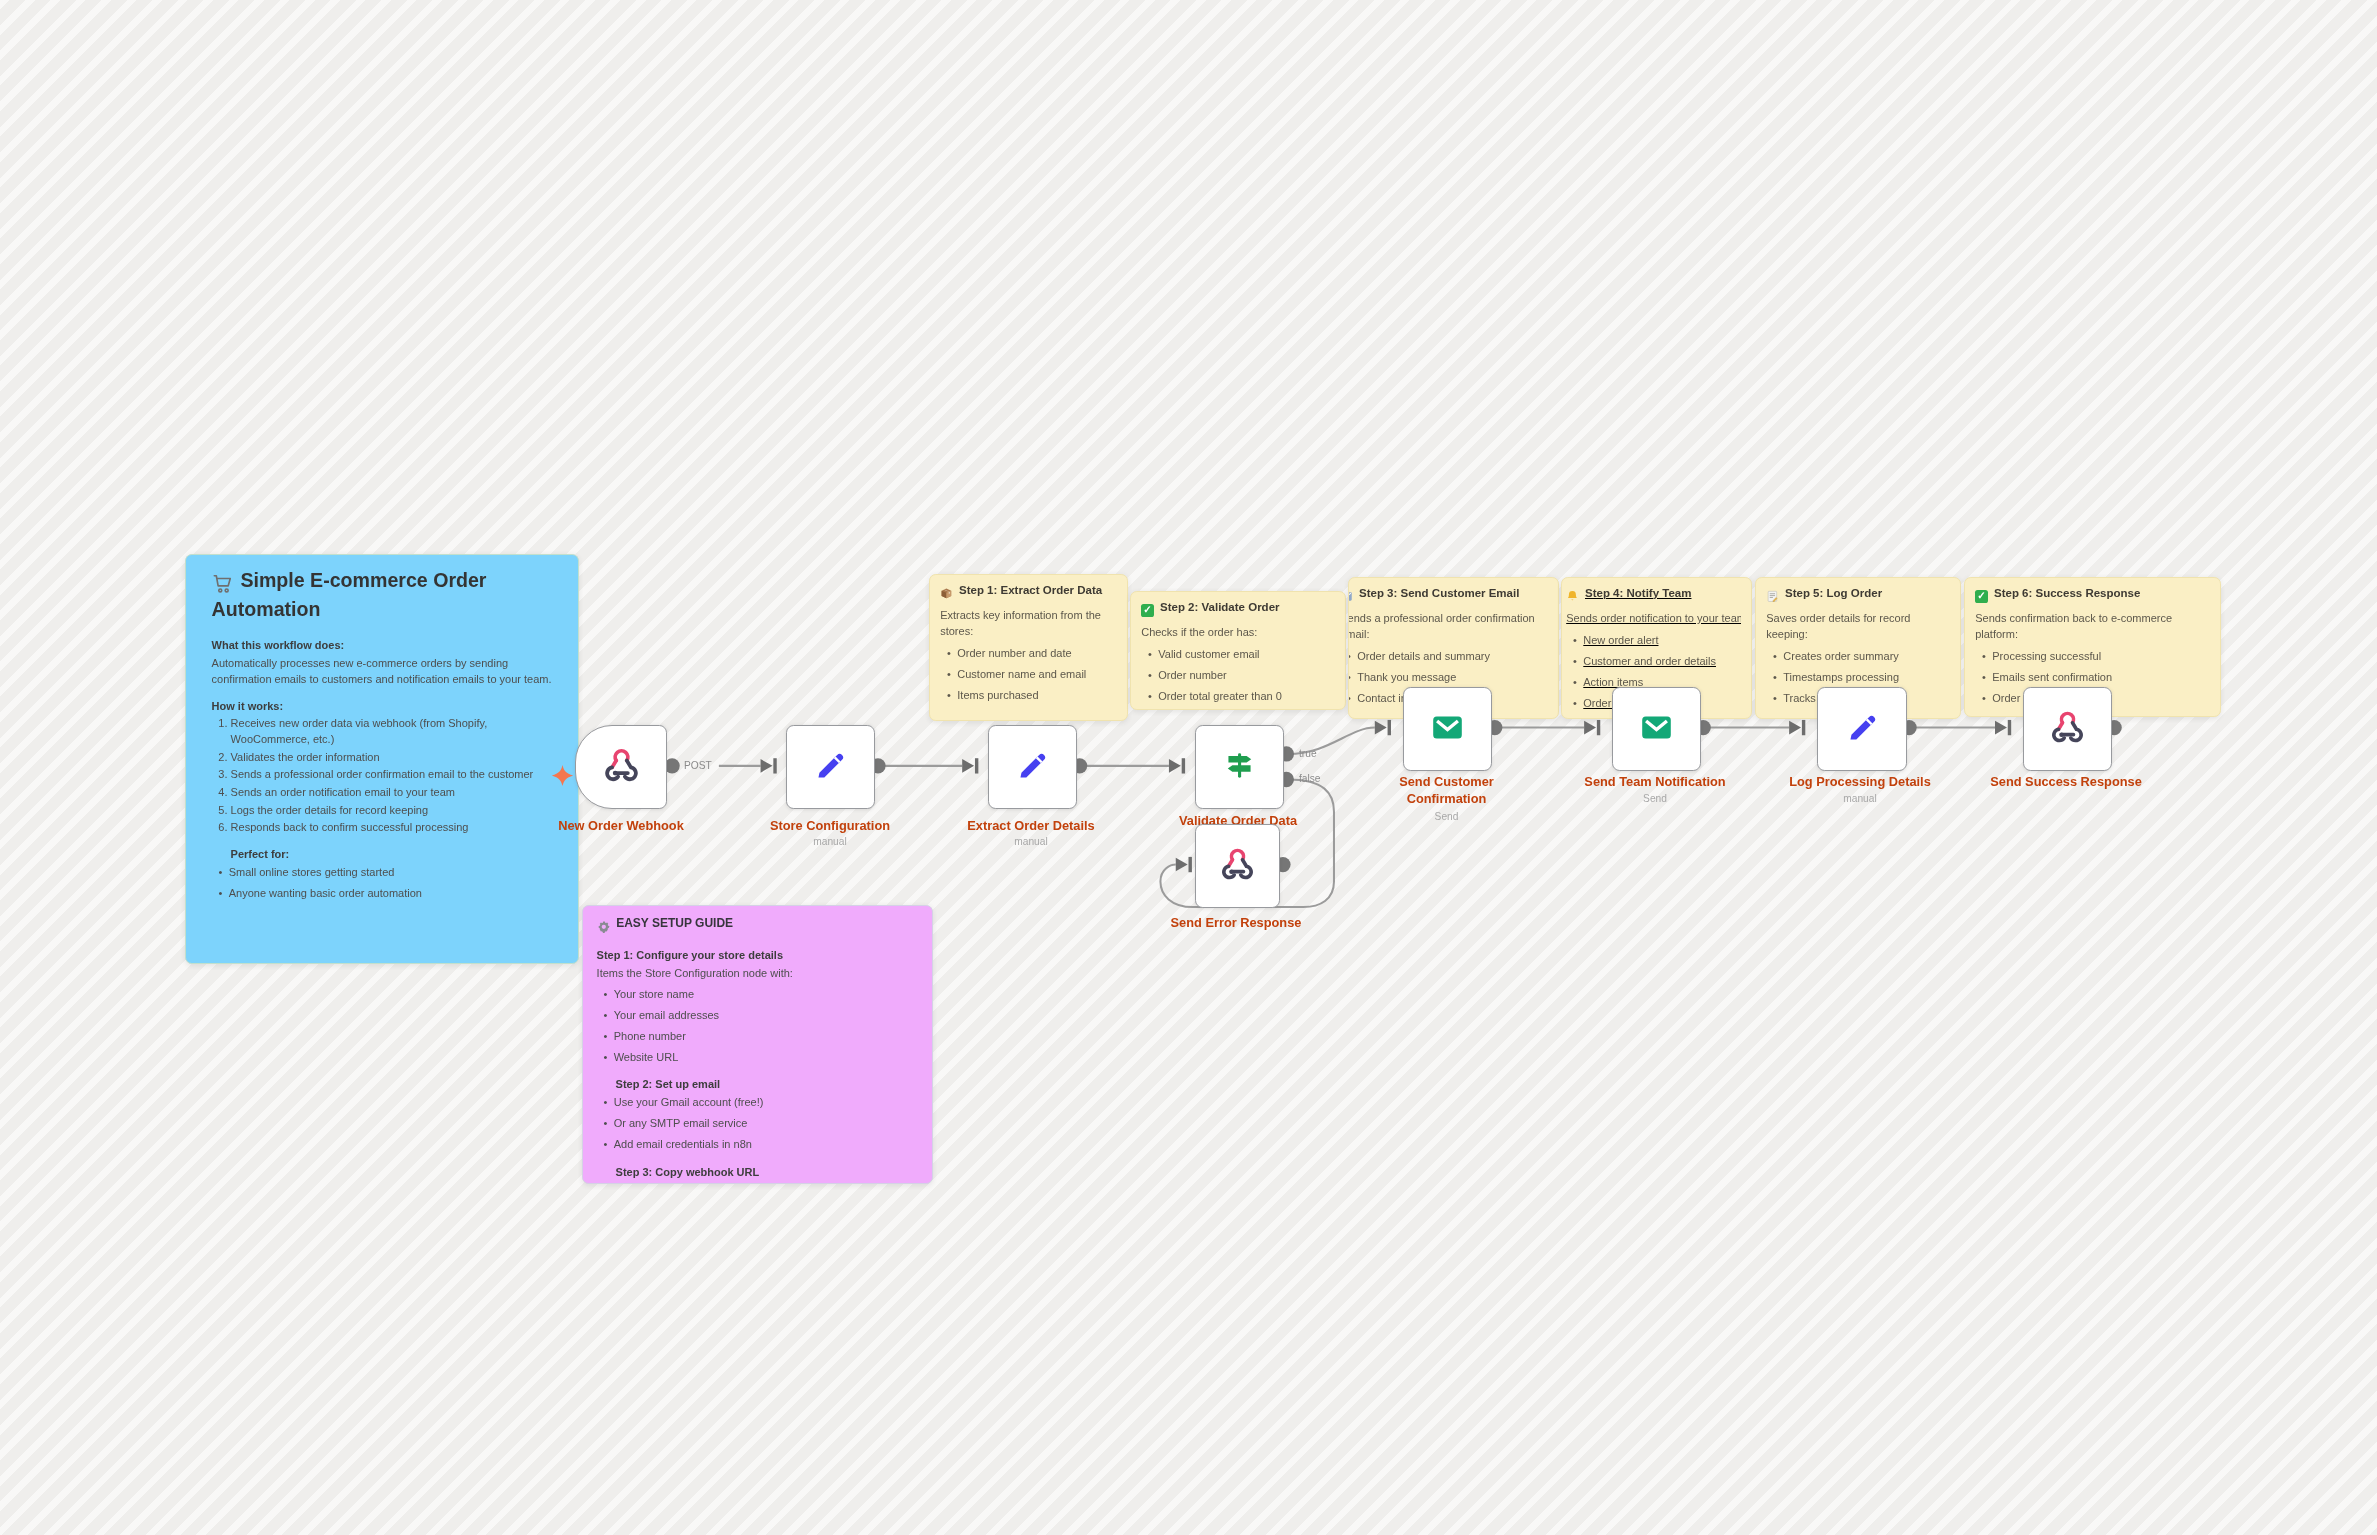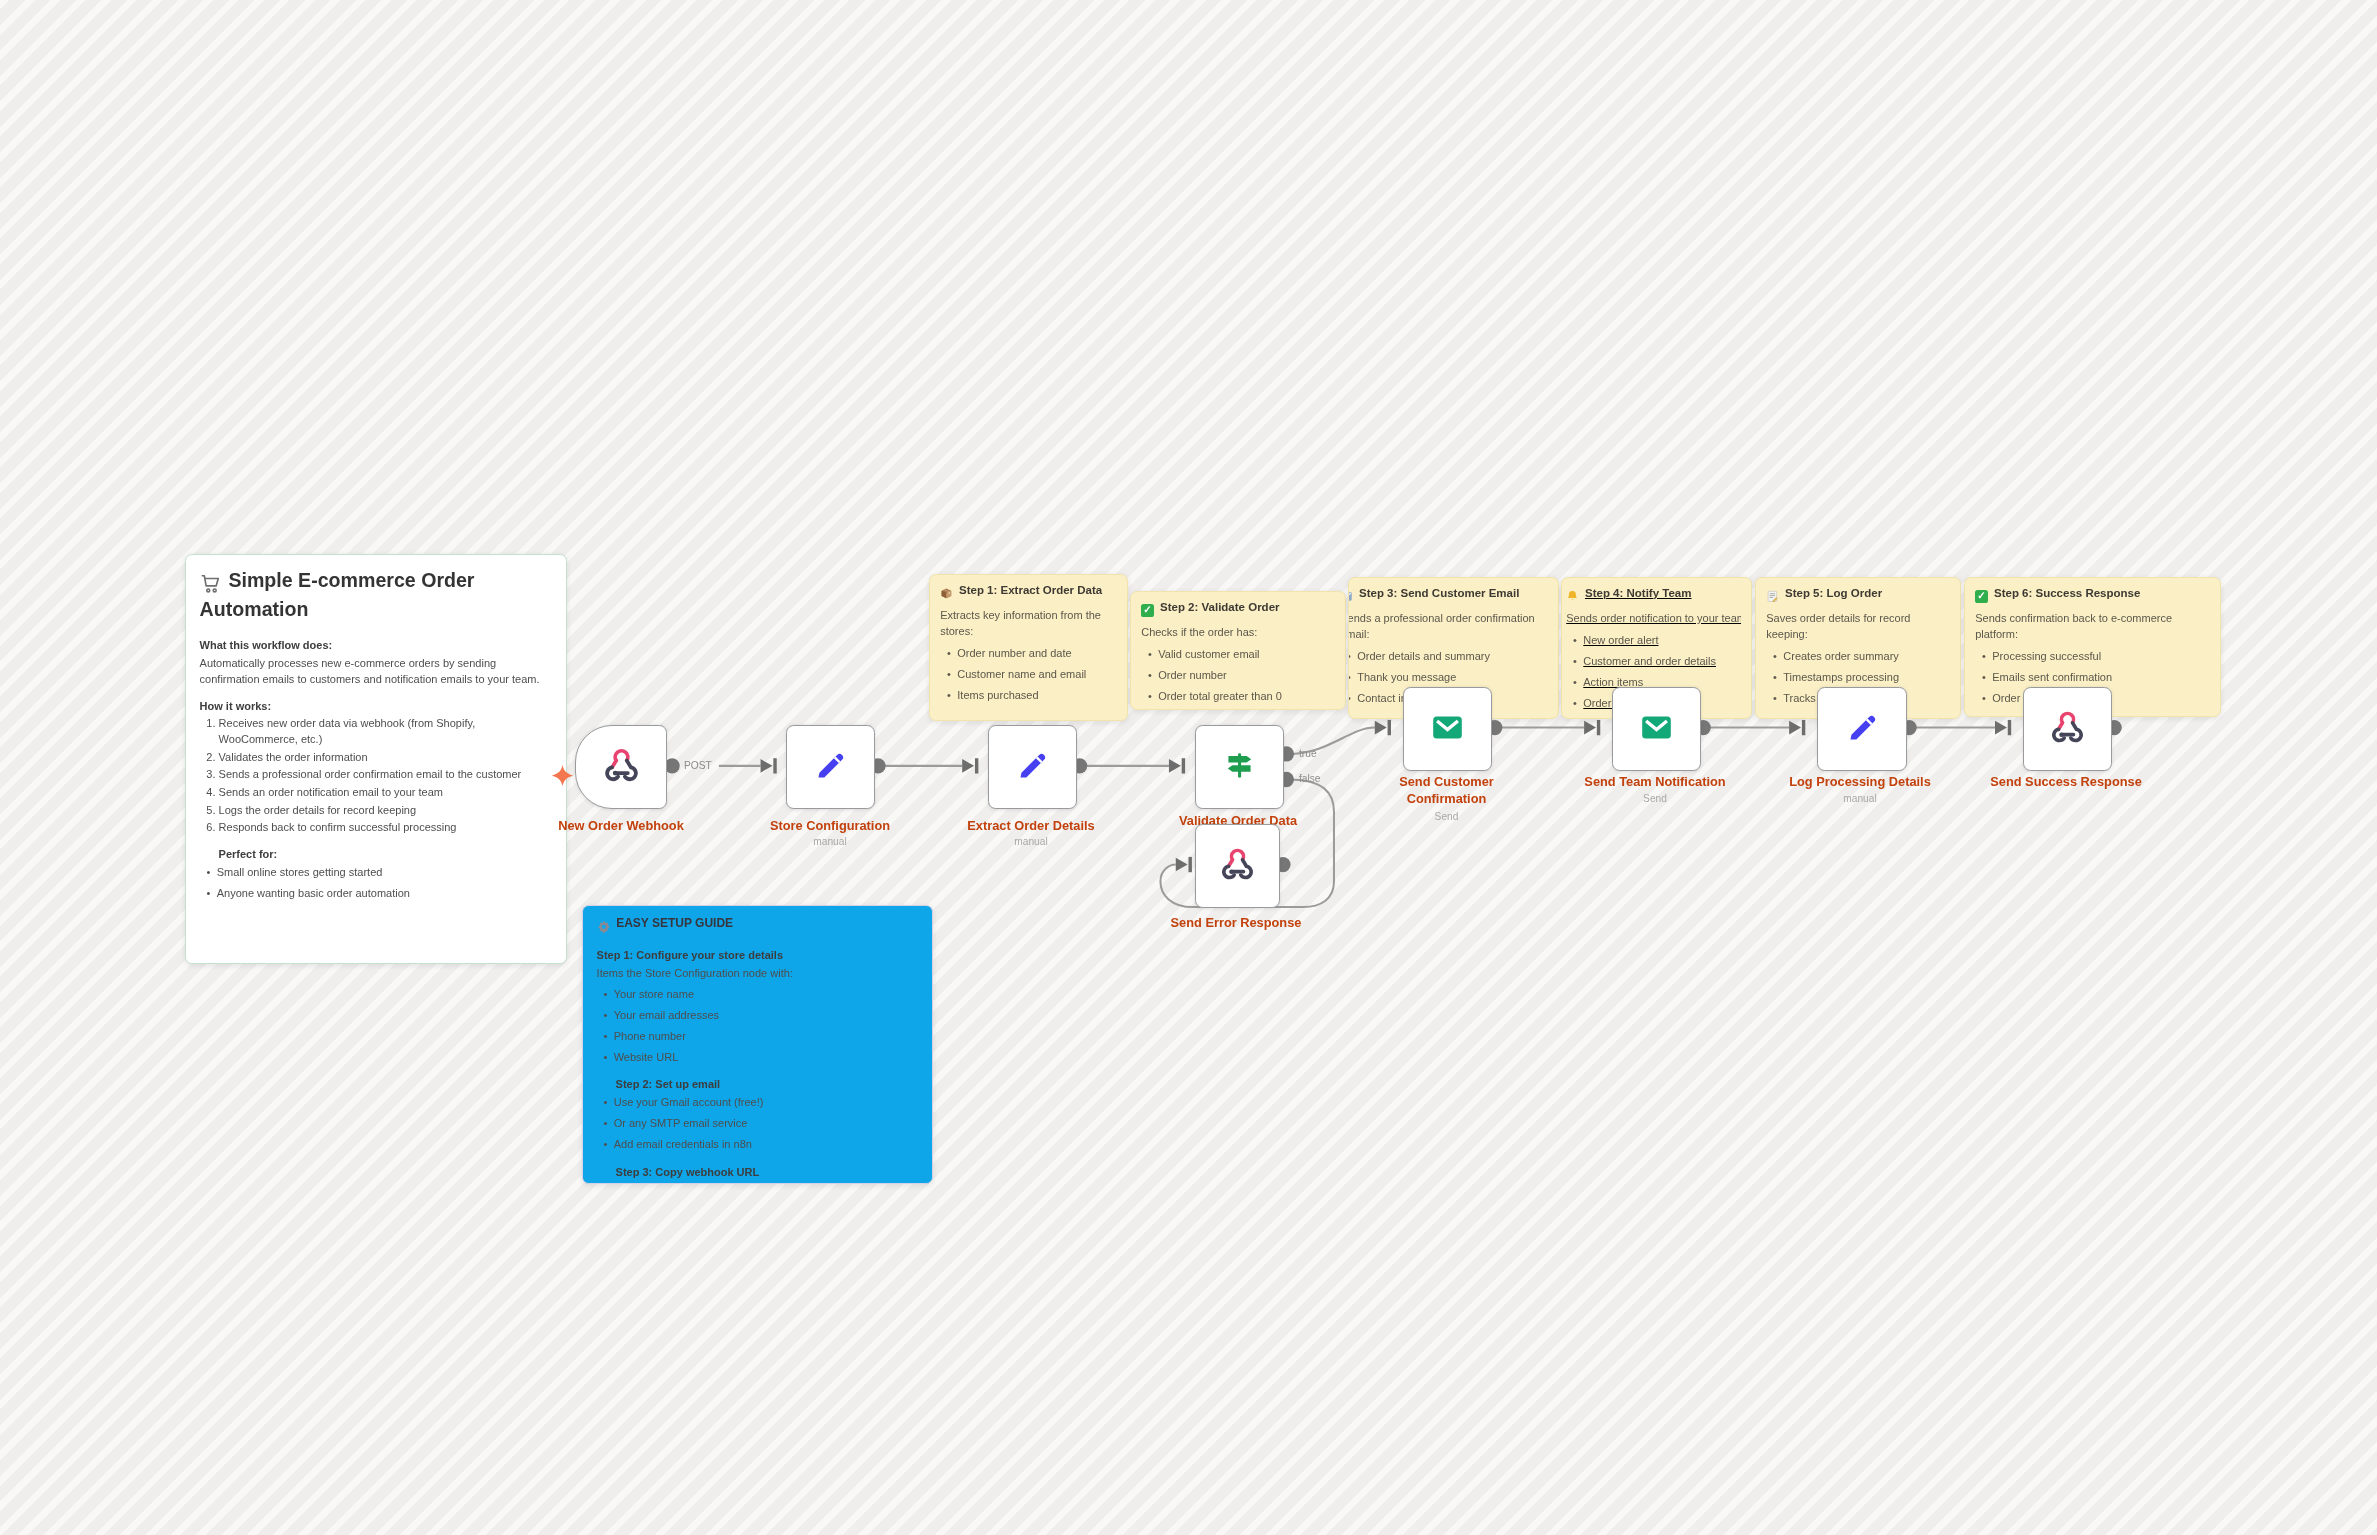--- a/index.html
+++ b/index.html
@@ -8,22 +8,22 @@
     font-family:"Liberation Sans", sans-serif;
     background-color:#efeeec;
     background-image:repeating-linear-gradient(135deg, rgba(255,255,255,.6) 0 6.8px, rgba(255,255,255,0) 6.8px 18px);
   }
   #canvas{position:relative;width:2377px;height:1536px;}
 
   
   .sticky{position:absolute;border-radius:6.8px;overflow:hidden;
     box-shadow:0 1.7px 5.1px rgba(60,60,60,.10);}
   .sticky .pad{padding:10.2px 13.6px;}
-  .sticky-green{background:#ffffff;border:0.9px solid #c2e0cd;}
-  .sticky-purple{background:#0ea5e9;border:0.9px solid #d5d1e6;}
+  .sticky-green{background:#7dd3fc;border:0.9px solid #c2e0cd;padding-left:12px;}
+  .sticky-purple{background:#f0abfc;border:0.9px solid #d5d1e6;}
   .sticky-yellow{background:#faefc5;border:0.9px solid #f0e3ae;}
 
   .g-title{font-size:19.6px;font-weight:700;color:#343434;line-height:1.33;margin:1.7px 0 17px 0;}
   .g-title .ico{margin-right:6.8px;vertical-align:-2.6px;}
   .s-h{font-size:11px;font-weight:700;color:#3d3d3d;margin:12px 0 4.3px 0;}
   .s-p{font-size:11px;color:#4e4e4e;line-height:1.5;margin:0 0 5.1px 0;}
   .sticky ol{margin:3.4px 0 8.5px 0;padding-left:19px;font-size:11px;color:#4e4e4e;line-height:1.45;}
   .sticky ol li{margin:1.7px 0;}
   .sticky ul{list-style:none;margin:3.4px 0;padding:0 0 0 5.1px;font-size:11px;color:#4e4e4e;line-height:1.45;}
   .sticky ul li{margin:5.1px 0;padding-left:12px;position:relative;}

